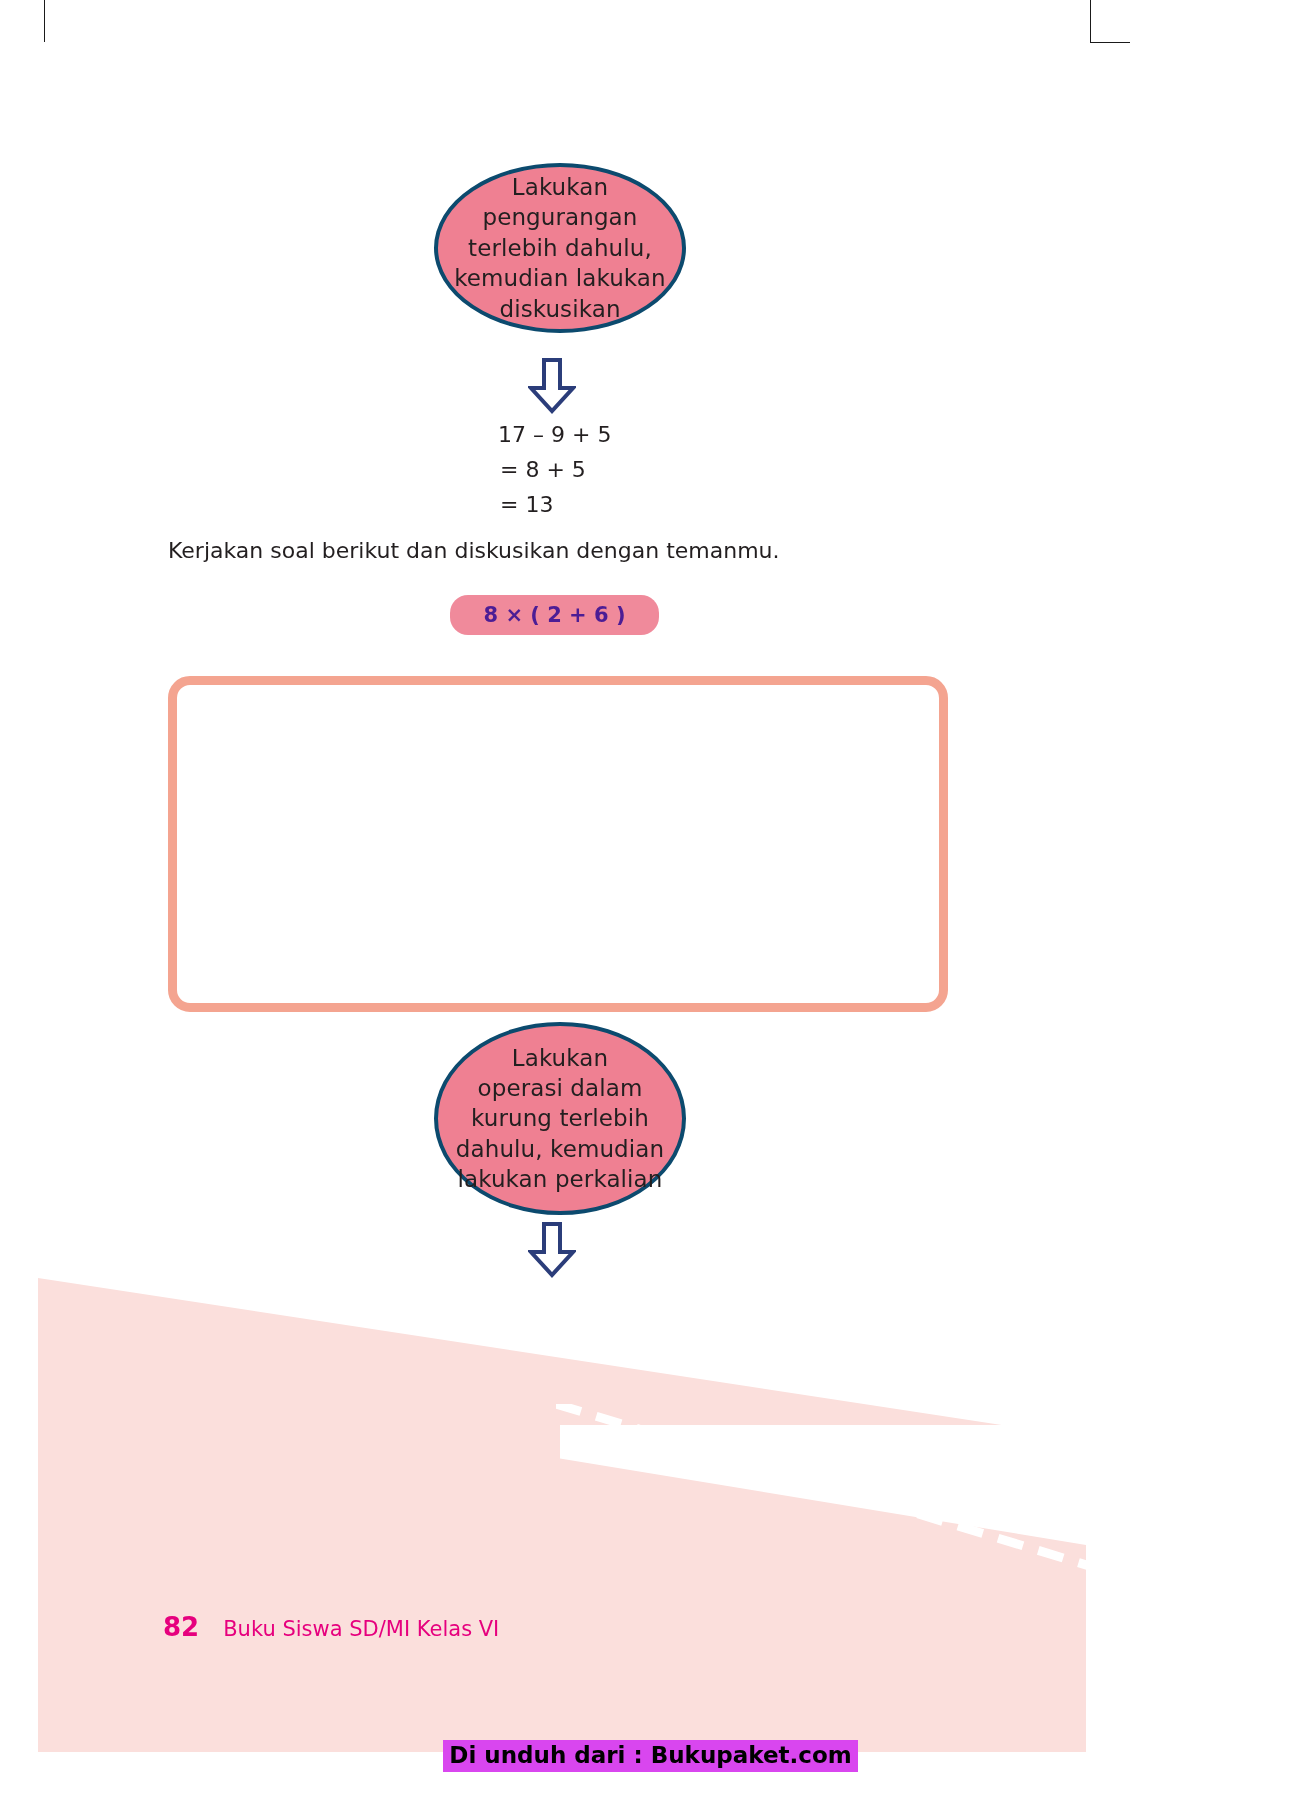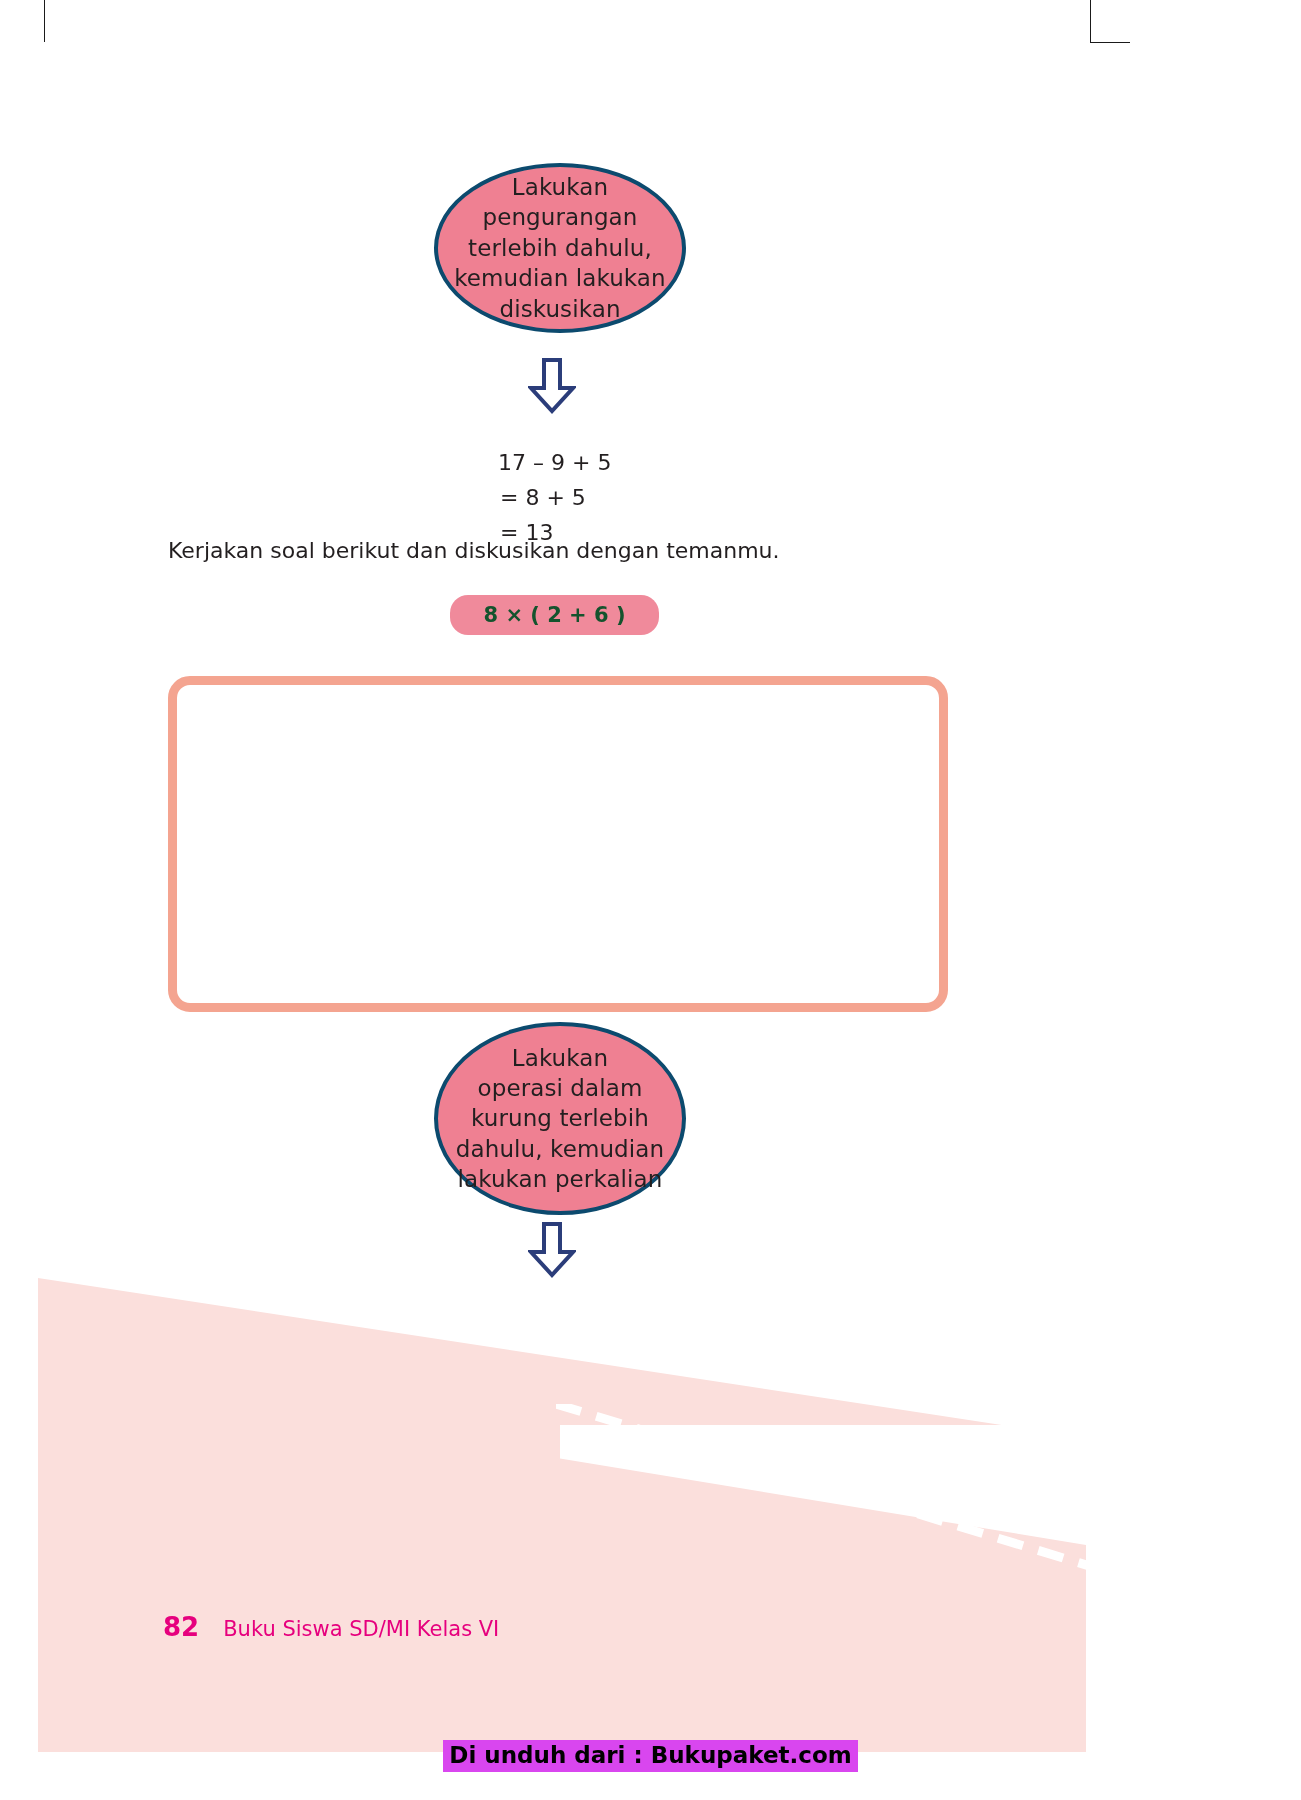--- a/index.html
+++ b/index.html
@@ -115,21 +115,21 @@
     position: absolute;
     font-family: "DejaVu Sans", sans-serif;
     font-size: 22px;
     color: #231f20;
     line-height: 1;
   }
   .eqstack .eqline {
     height: 35px;
     white-space: pre;
   }
-  #eq-top    { left: 498px; top: 424px; margin-top: 28px; }
+  #eq-top    { left: 498px; top: 424px; }
   #eq-bottom { left: 498px; top: 1284px; }
   #eq-top .eqline:nth-child(1),
   #eq-bottom .eqline:nth-child(1) { text-indent: 0px; }
   #eq-top .eqline:nth-child(2),
   #eq-bottom .eqline:nth-child(2) { text-indent: 2px; }
   #eq-top .eqline:nth-child(3),
   #eq-bottom .eqline:nth-child(3) { text-indent: 2px; }
 
   
   #prompt-line {
@@ -150,21 +150,21 @@
     width: 209px;
     height: 40px;
     background: #f08a9b;
     border-radius: 18px;
     display: flex;
     align-items: center;
     justify-content: center;
     font-family: "DejaVu Sans", sans-serif;
     font-weight: bold;
     font-size: 21px;
-    color: #14532d;
+    color: #4c1d95;
     white-space: pre;
   }
 
   
   #answer-box {
     position: absolute;
     left: 168px;
     top: 676px;
     width: 780px;
     height: 336px;

